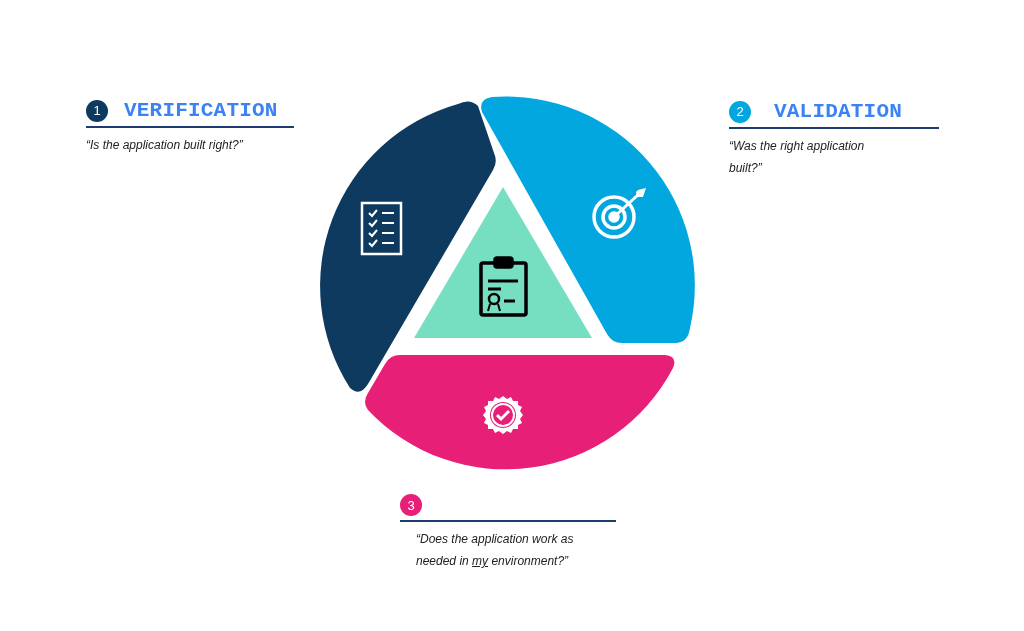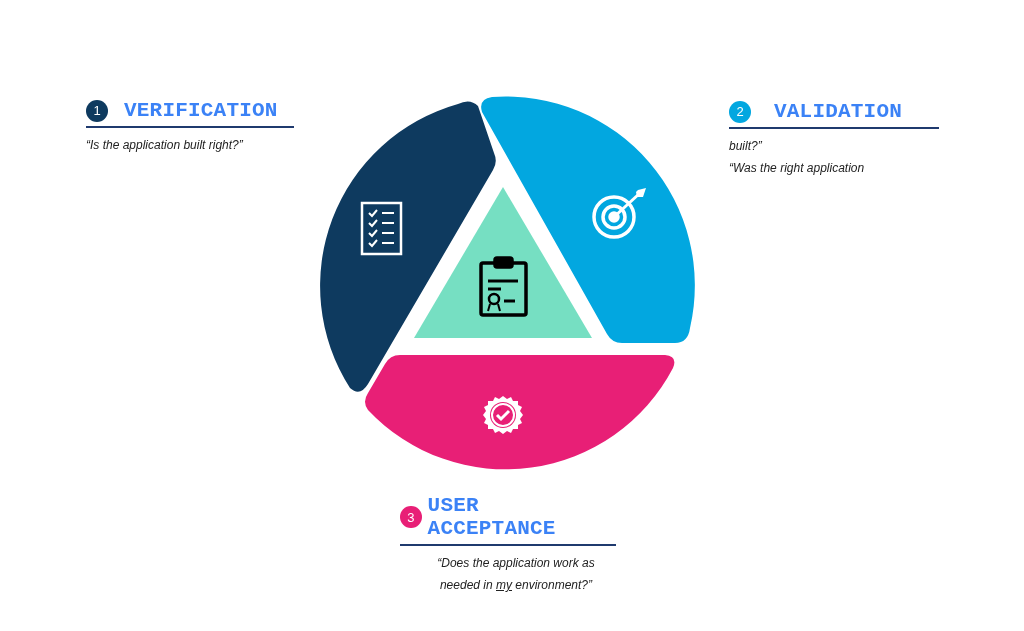--- a/index.html
+++ b/index.html
@@ -73,27 +73,26 @@
   </div>
   <div class="quote">“Is the application built right?”</div>
 </div>
 
 <div class="label-block" style="left:729px;top:100px;width:210px;">
   <div class="head">
     <span class="badge" style="background:#02a7e0;">2</span>
     <span class="title" style="margin-left:13px;">VALIDATION</span>
   </div>
   <div class="quote">
+    <div>“Was the right application</div>
     <div>built?”</div>
-    <div>“Was the right application</div>
   </div>
 </div>
 
 <div class="label-block" style="left:400px;top:494px;width:216px;">
   <div class="head" style="gap:6px;">
     <span class="badge" style="background:#e81f76;">3</span>
-    <span class="title">USER ACCEPTANCE</span>
   </div>
-  <div class="quote" style="margin-left:16px;text-align:center;">
+  <div class="quote" style="margin-left:16px;">
     <div>“Does the application work as</div>
     <div><span>needed in </span><u>my</u><span> environment?”</span></div>
   </div>
 </div>
 
 </body></html>

